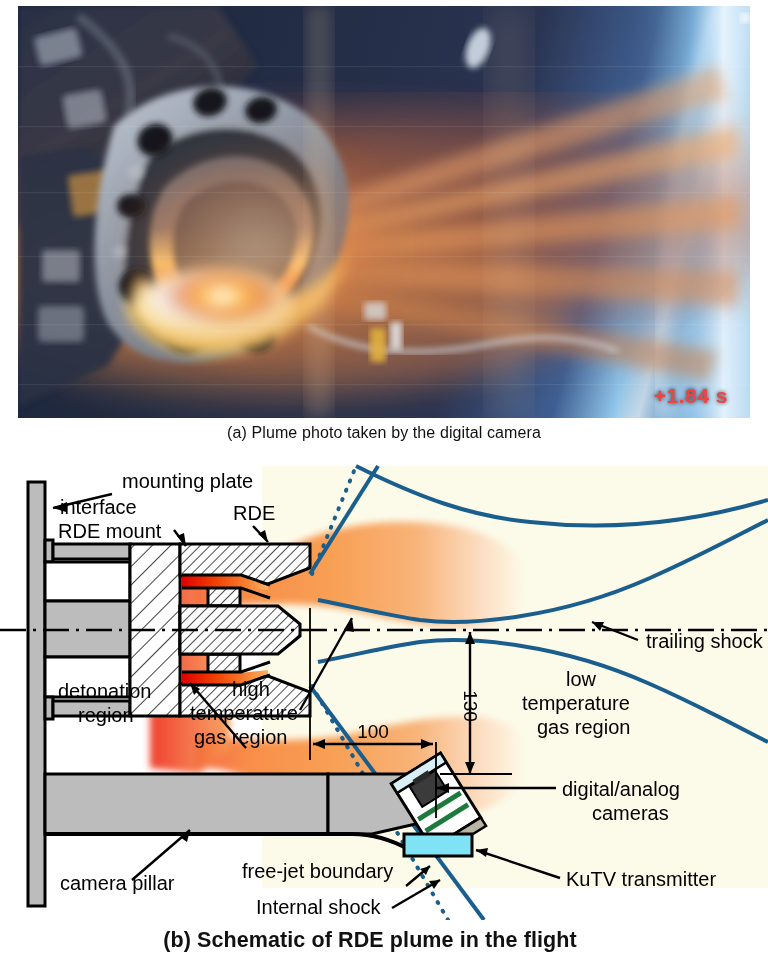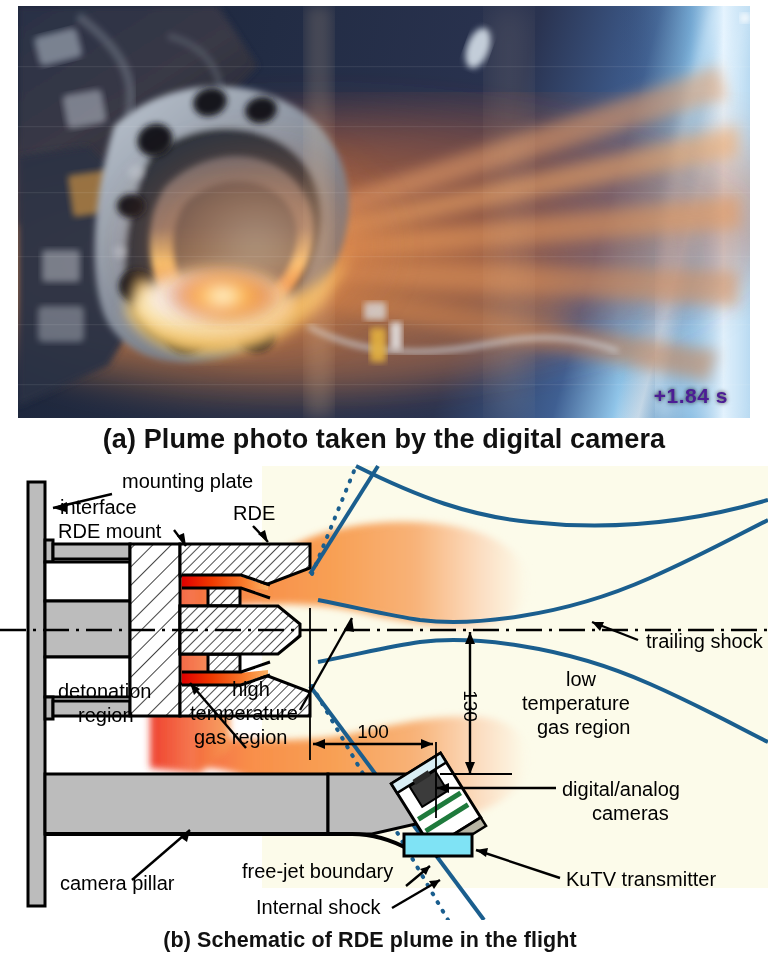--- a/index.html
+++ b/index.html
@@ -2,25 +2,25 @@
 <html><head>
 <meta charset="utf-8">
 <style>
   html,body{margin:0;padding:0;background:#fff;}
   body{width:768px;height:966px;position:relative;overflow:hidden;
        font-family:"Liberation Sans",sans-serif;}
 
   
   #photo-panel{position:absolute;left:18px;top:6px;width:732px;height:412px;overflow:hidden;}
   #photo-svg{display:block;width:732px;height:412px;}
-  #timestamp{position:absolute;right:22px;bottom:10px;color:#4c1d95;font-size:21px;font-weight:bold;
+  #timestamp{position:absolute;right:22px;bottom:10px;color:#ef4444;font-size:21px;font-weight:bold;
              letter-spacing:.5px;text-shadow:0 0 4px rgba(0,0,0,.75);}
 
   #caption-a{position:absolute;left:0;top:424px;width:768px;text-align:center;
-             font-size:27px;font-weight:bold;color:#111;letter-spacing:.1px;}
+             font-size:16px;font-weight:normal;color:#111;letter-spacing:.1px;}
 
   
   #schematic{position:absolute;left:0;top:458px;width:768px;height:462px;}
   #sch-svg{display:block;width:768px;height:462px;}
 
   #caption-b{position:absolute;left:0;top:928px;width:740px;text-align:center;
              font-size:21.5px;font-weight:bold;color:#111;letter-spacing:.1px;}
 
   .lbl{font-family:"Liberation Sans",sans-serif;font-size:20px;fill:#000;}
   .lbl-dim{font-family:"Liberation Sans",sans-serif;font-size:19px;fill:#000;}

